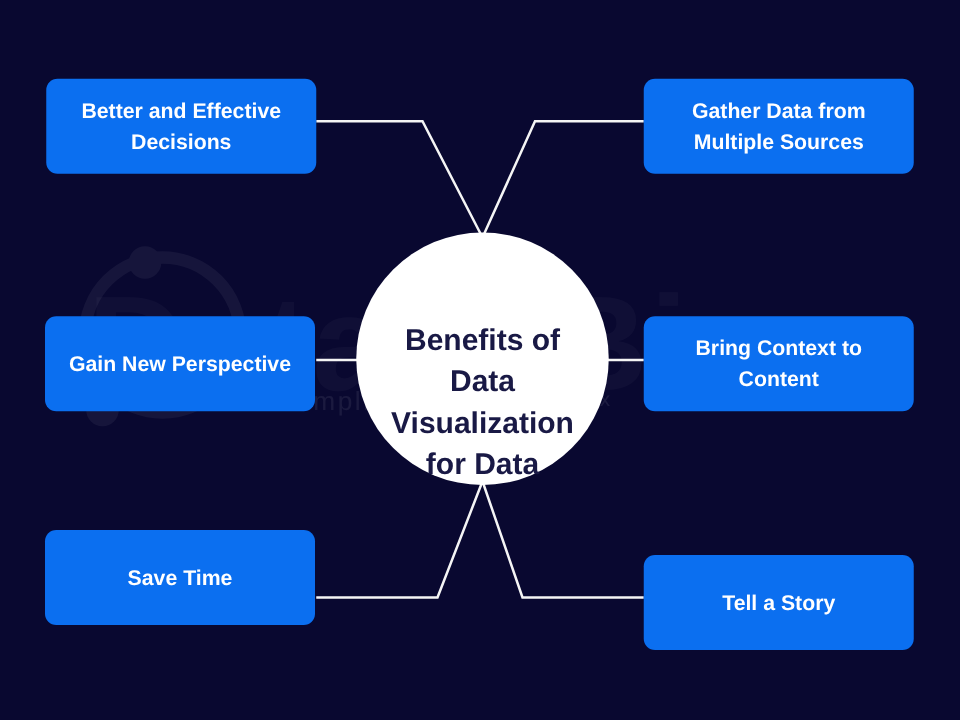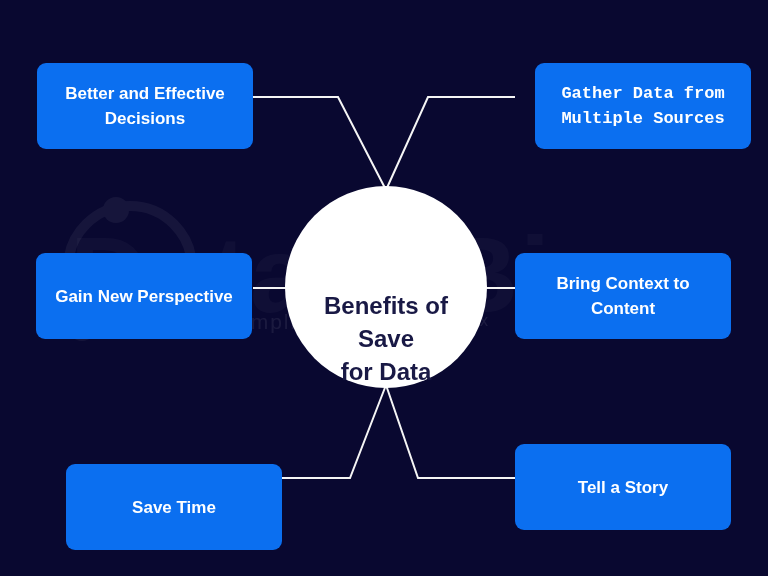--- a/index.html
+++ b/index.html
@@ -47,32 +47,32 @@
     width:202px;height:202px;border-radius:50%;
     background:var(--center-fill);
     display:flex;flex-direction:column;align-items:center;justify-content:flex-end;
     text-align:center;
     color:var(--center-text);
     font-weight:700;font-size:24px;line-height:33px;
   }
 
   
   .node{
-    position:absolute;width:216px;height:86px;
+    position:absolute;width:216px;height:76px;
     background:var(--node-fill);border-radius:9px;
     display:flex;align-items:center;justify-content:center;
     text-align:center;color:var(--node-text);
     font-weight:700;font-size:17px;line-height:25px;
     padding:0 12px;box-sizing:border-box;
   }
   .node-tl{left:37px;top:63px;}
-  .node-tr{left:535px;top:63px;font-family:Liberation Mono, monospace;}
+  .node-tr{left:515px;top:63px;}
   .node-ml{left:36px;top:253px;}
   .node-mr{left:515px;top:253px;}
-  .node-bl{left:36px;top:464px;margin-left:30px;}
+  .node-bl{left:36px;top:424px;}
   .node-br{left:515px;top:444px;text-align:right;}
 </style>
 </head>
 <body>
 
 <div class="canvas">
 
   <div class="watermark">
     <svg class="wm-logo" width="180" height="160" viewBox="0 0 180 160">
       <circle cx="88" cy="80" r="62" fill="none" stroke="#ffffff" stroke-width="10"></circle>
@@ -89,21 +89,22 @@
     <polyline points="253,97 338,97 386,190"></polyline>
     <polyline points="515,97 428,97 386,190"></polyline>
     <polyline points="253,288 310,288"></polyline>
     <polyline points="462,288 515,288"></polyline>
     <polyline points="253,478 350,478 386,385"></polyline>
     <polyline points="515,478 418,478 386,385"></polyline>
   </svg>
 
   <div class="center-circle">
     <div>Benefits of</div>
-    <div>Save</div>
+    <div>Data</div>
+    <div>Visualization</div>
     <div>for Data</div>
   </div>
 
   <div class="node node-tl">
     <span>Better and Effective Decisions</span>
   </div>
   <div class="node node-tr">
     <span>Gather Data from Multiple Sources</span>
   </div>
   <div class="node node-ml">

